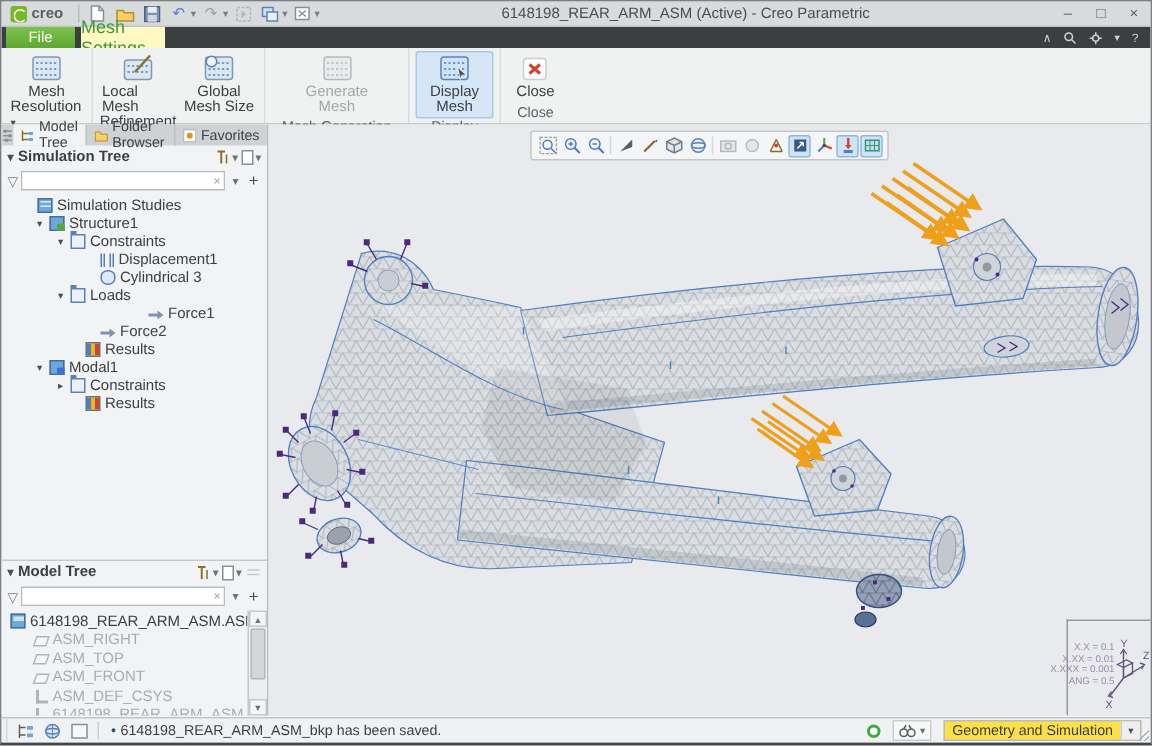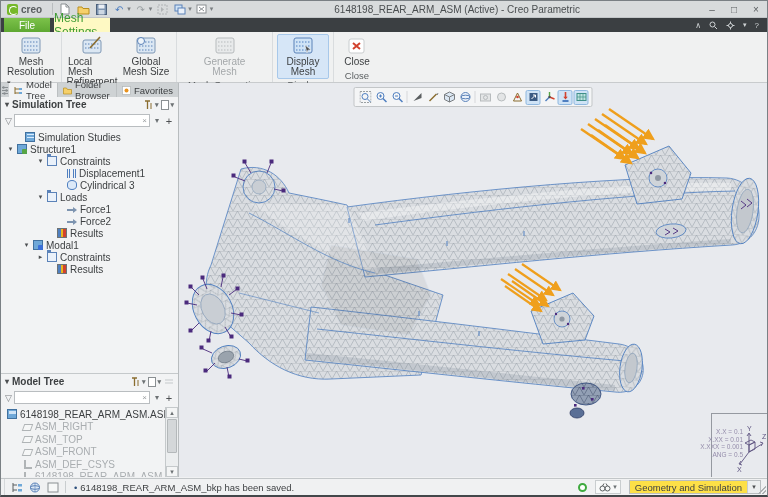--- a/index.html
+++ b/index.html
@@ -354,21 +354,21 @@
       </span>
       <span class="mini-btn">▾</span>
       <span class="mini-btn plus">+</span>
     </div>
     <div class="tree">
       <div class="trow" style="padding-left:14px">
           <span class="exp"></span>
           <span class="tico ic-study"></span>
           <span>Simulation Studies</span>
         </div>
-      <div class="trow" style="padding-left:6px">
+      <div class="trow" style="padding-left:22px">
           <span class="exp">▾</span>
           <span class="tico ic-structure"></span>
           <span>Structure1</span>
         </div>
       <div class="trow" style="padding-left:36px">
           <span class="exp">▾</span>
           <span class="tico ic-folder"></span>
           <span>Constraints</span>
         </div>
       <div class="trow" style="padding-left:56px">
@@ -379,21 +379,21 @@
       <div class="trow" style="padding-left:56px">
           <span class="exp"></span>
           <span class="tico ic-cyl"></span>
           <span>Cylindrical 3</span>
         </div>
       <div class="trow" style="padding-left:36px">
           <span class="exp">▾</span>
           <span class="tico ic-folder"></span>
           <span>Loads</span>
         </div>
-      <div class="trow" style="padding-left:56px">
+      <div class="trow" style="padding-left:88px">
           <span class="exp"></span>
           <span class="tico ic-force"></span>
           <span>Force1</span>
         </div>
       <div class="trow" style="padding-left:56px">
           <span class="exp"></span>
           <span class="tico ic-force"></span>
           <span>Force2</span>
         </div>
       <div class="trow" style="padding-left:46px">

